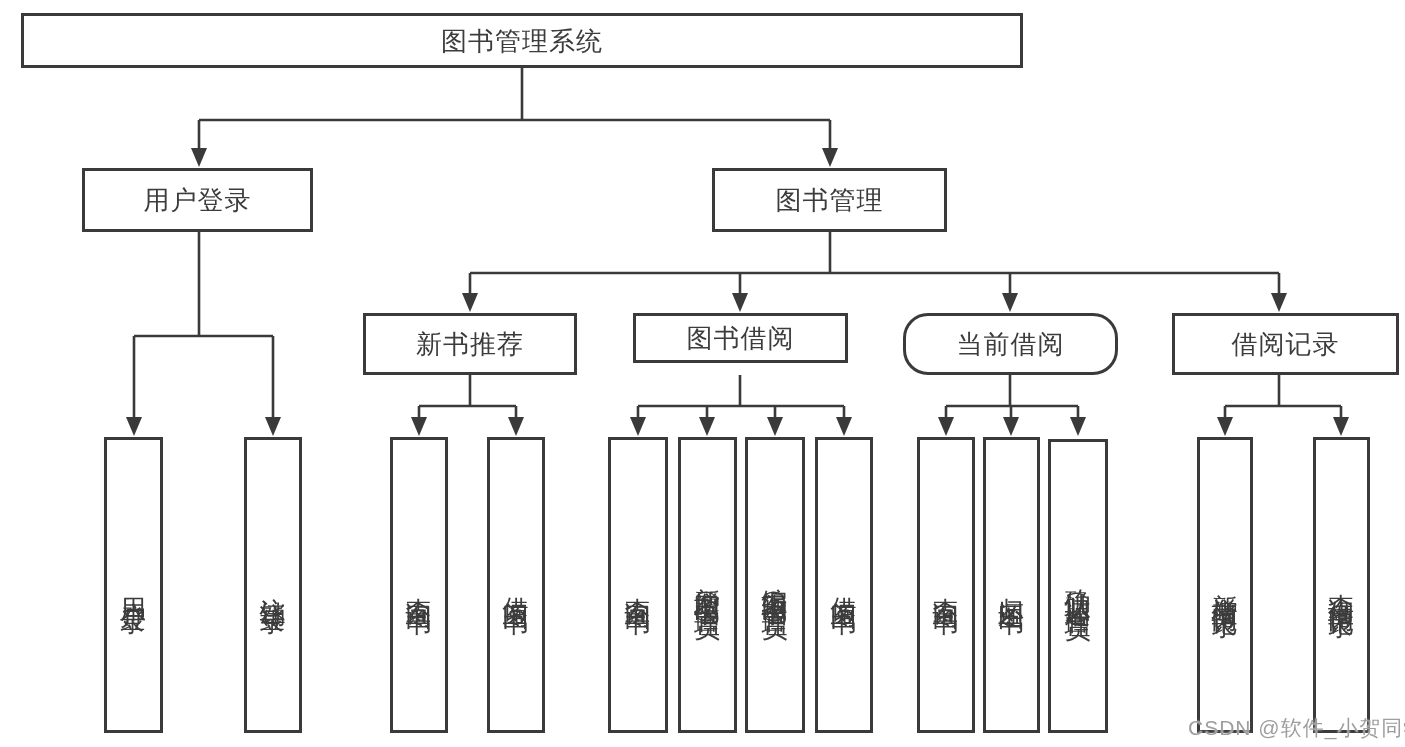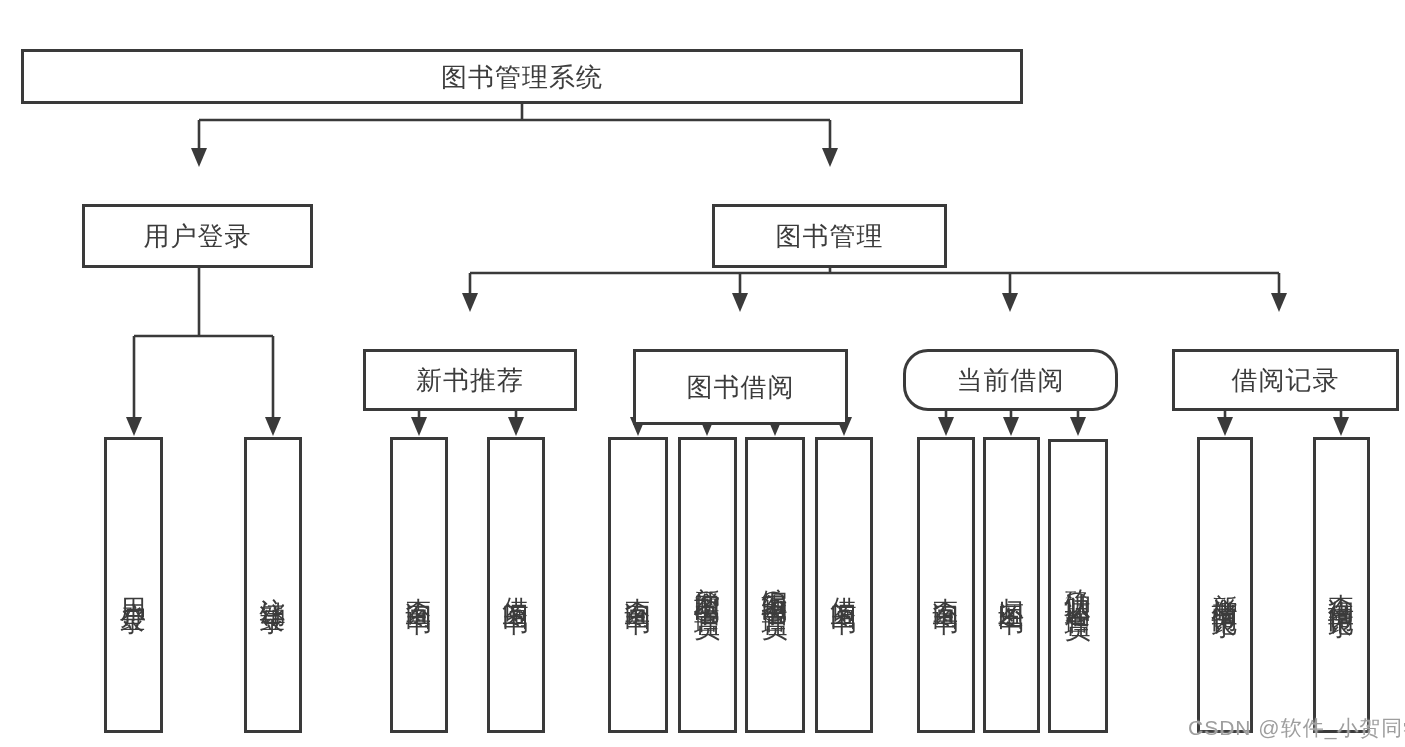--- a/index.html
+++ b/index.html
@@ -23,21 +23,21 @@
     border: 3px solid #3a3a3a;
     background: #ffffff;
     color: #3c3c3c;
     display: flex;
     align-items: center;
     justify-content: center;
     z-index: 1;
     font-size: 26px;
     line-height: 1;
   }
-  .h { letter-spacing: 1px; margin-top: 36px; }
+  .h { letter-spacing: 1px; }
   .v {
     writing-mode: vertical-rl;
     text-orientation: mixed;
     letter-spacing: 4px;
     padding: 6px 0;
   }
   .watermark {
     position: absolute;
     z-index: 2;
     left: 1188px;
@@ -119,21 +119,21 @@
       <polygon points="1333,417 1349,417 1341,436"></polygon>
     </g>
   </svg>
 
   <div class="node h" style="left:21px; top:13px; width:1002px; height:55px;">图书管理系统</div>
 
   <div class="node h" style="left:82px; top:168px; width:231px; height:64px;">用户登录</div>
   <div class="node h" style="left:712px; top:168px; width:235px; height:64px;">图书管理</div>
 
   <div class="node h" style="left:363px; top:313px; width:214px; height:62px;">新书推荐</div>
-  <div class="node h" style="left:633px; top:313px; width:215px; height:76px;">图书借阅</div>
+  <div class="node h" style="left:633px; top:313px; width:215px; height:50px;">图书借阅</div>
   <div class="node h" style="left:903px; top:313px; width:215px; height:62px;border-radius:25px;">当前借阅</div>
   <div class="node h" style="left:1172px; top:313px; width:227px; height:62px;">借阅记录</div>
 
   <div class="node v" style="left:104px; top:437px; width:59px; height:296px;">用户登录</div>
   <div class="node v" style="left:244px; top:437px; width:58px; height:296px;">注销登录</div>
 
   <div class="node v" style="left:390px; top:437px; width:58px; height:296px;">查询图书</div>
   <div class="node v" style="left:487px; top:437px; width:58px; height:296px;">借阅图书</div>
 
   <div class="node v" style="left:608px; top:437px; width:60px; height:296px;">查询图书</div>

